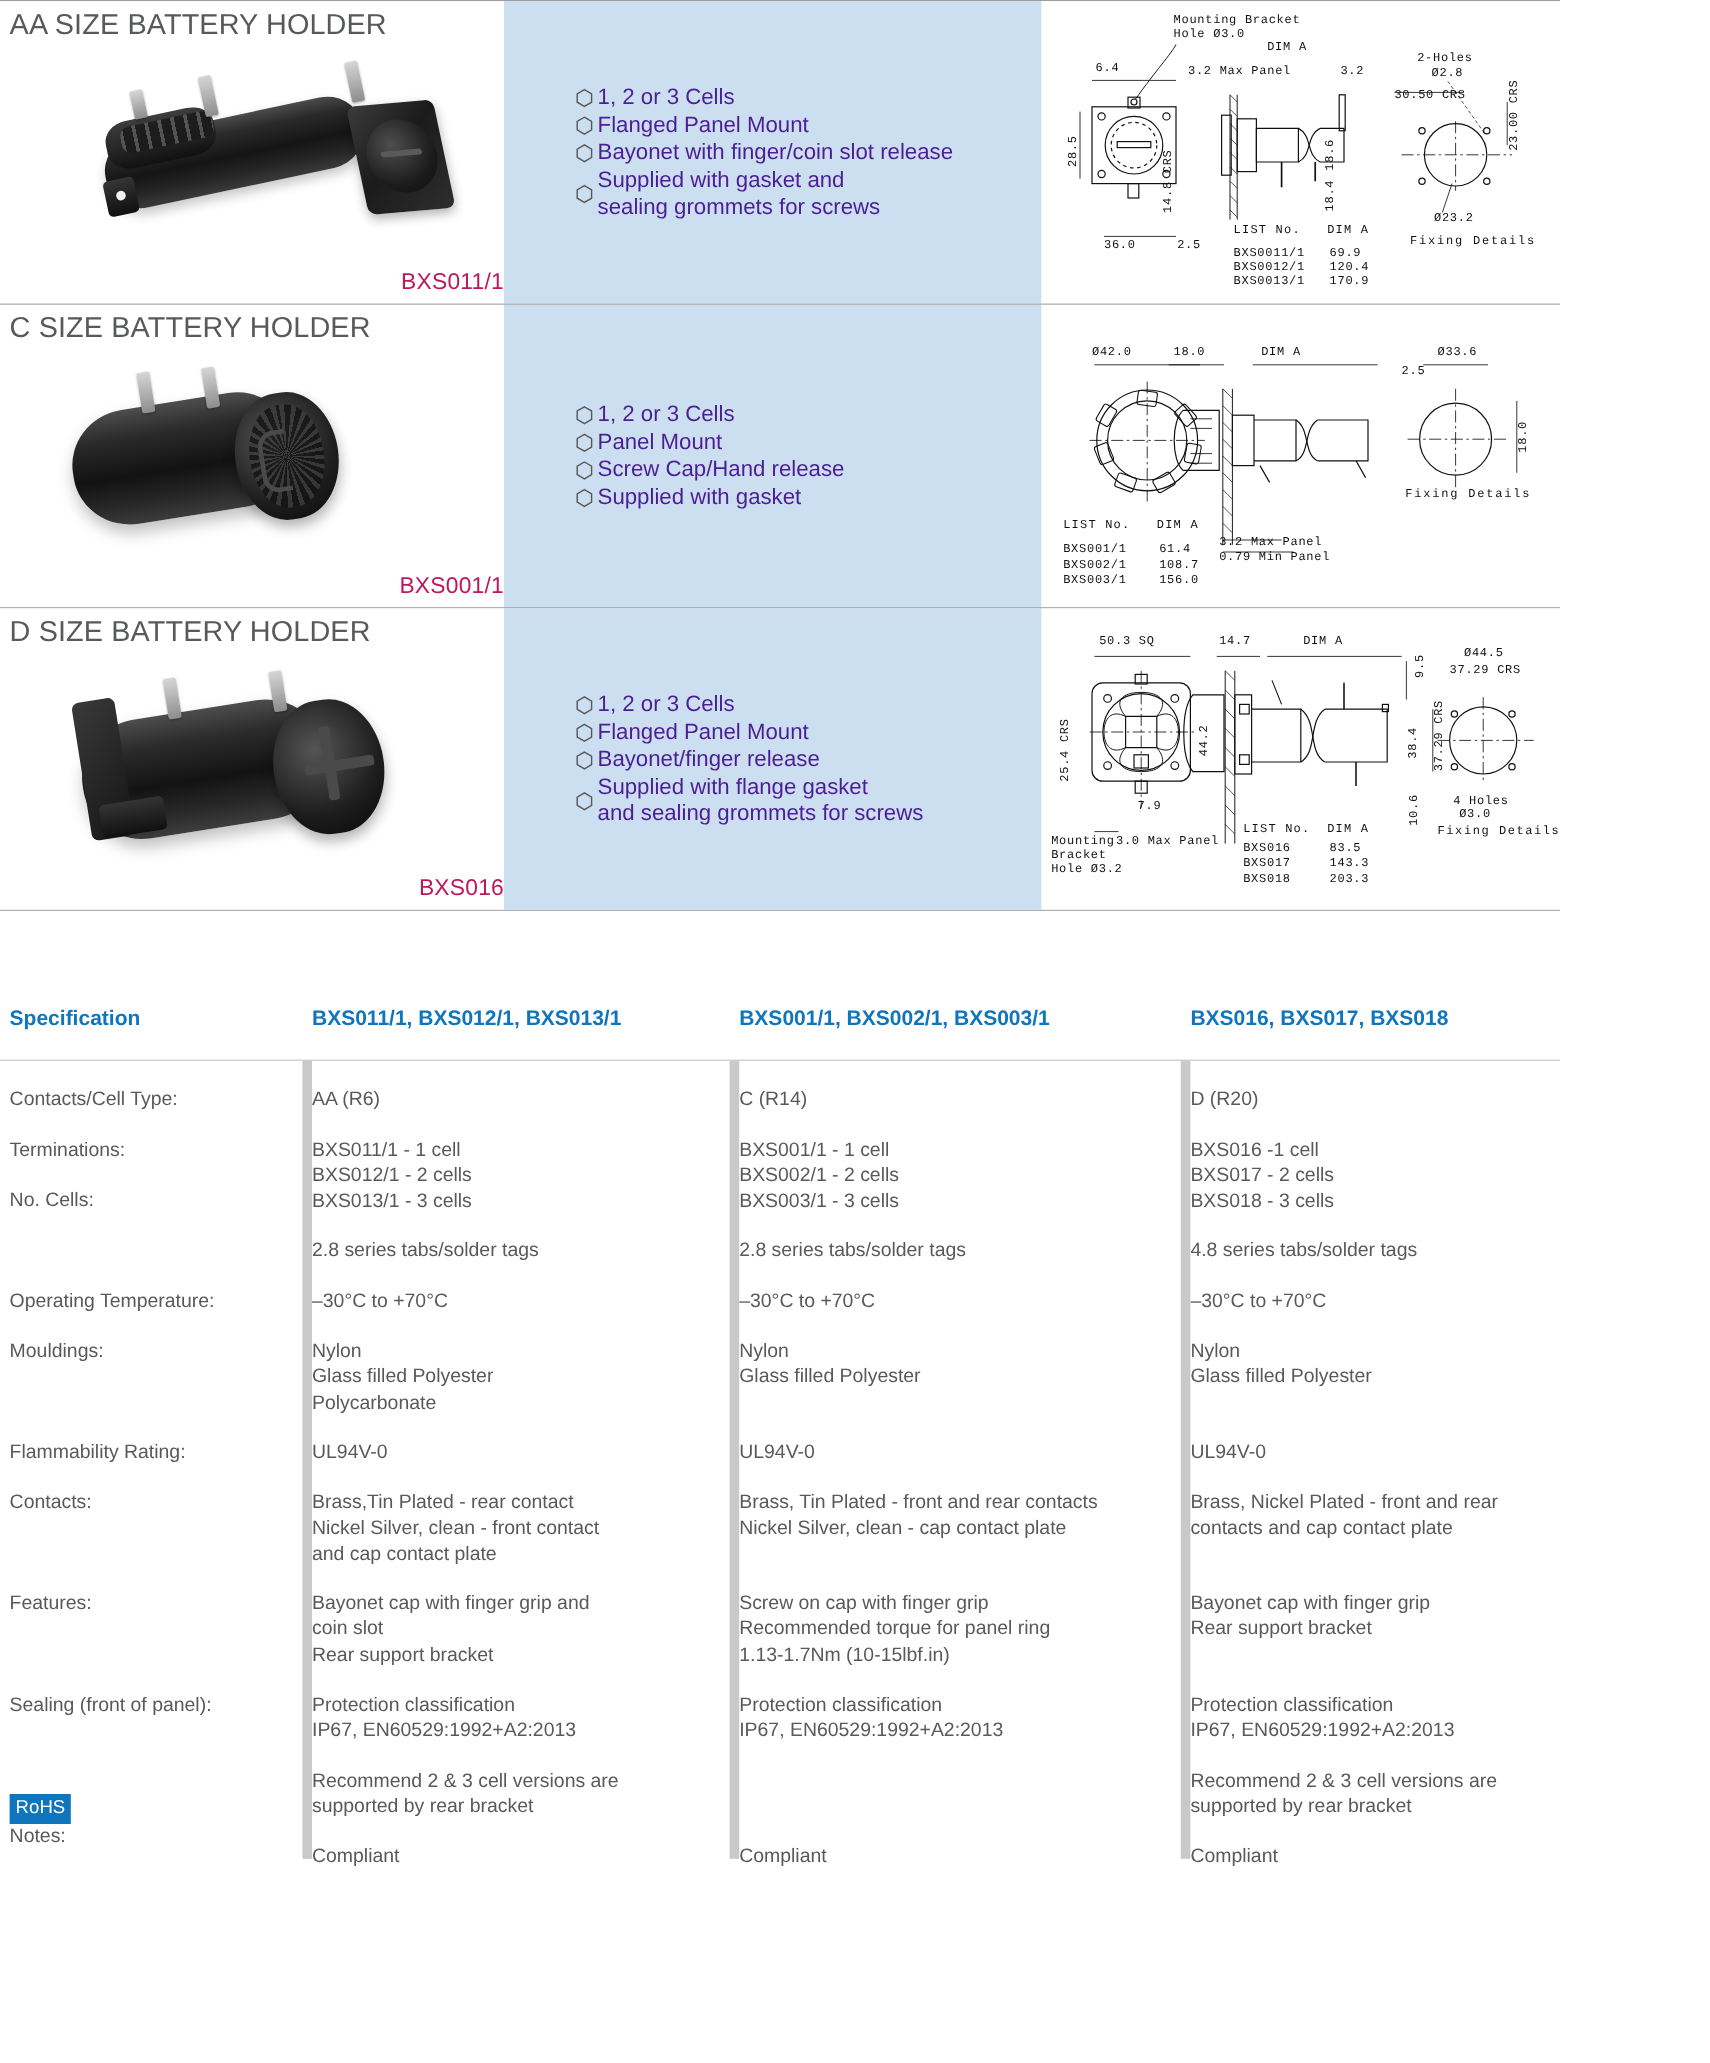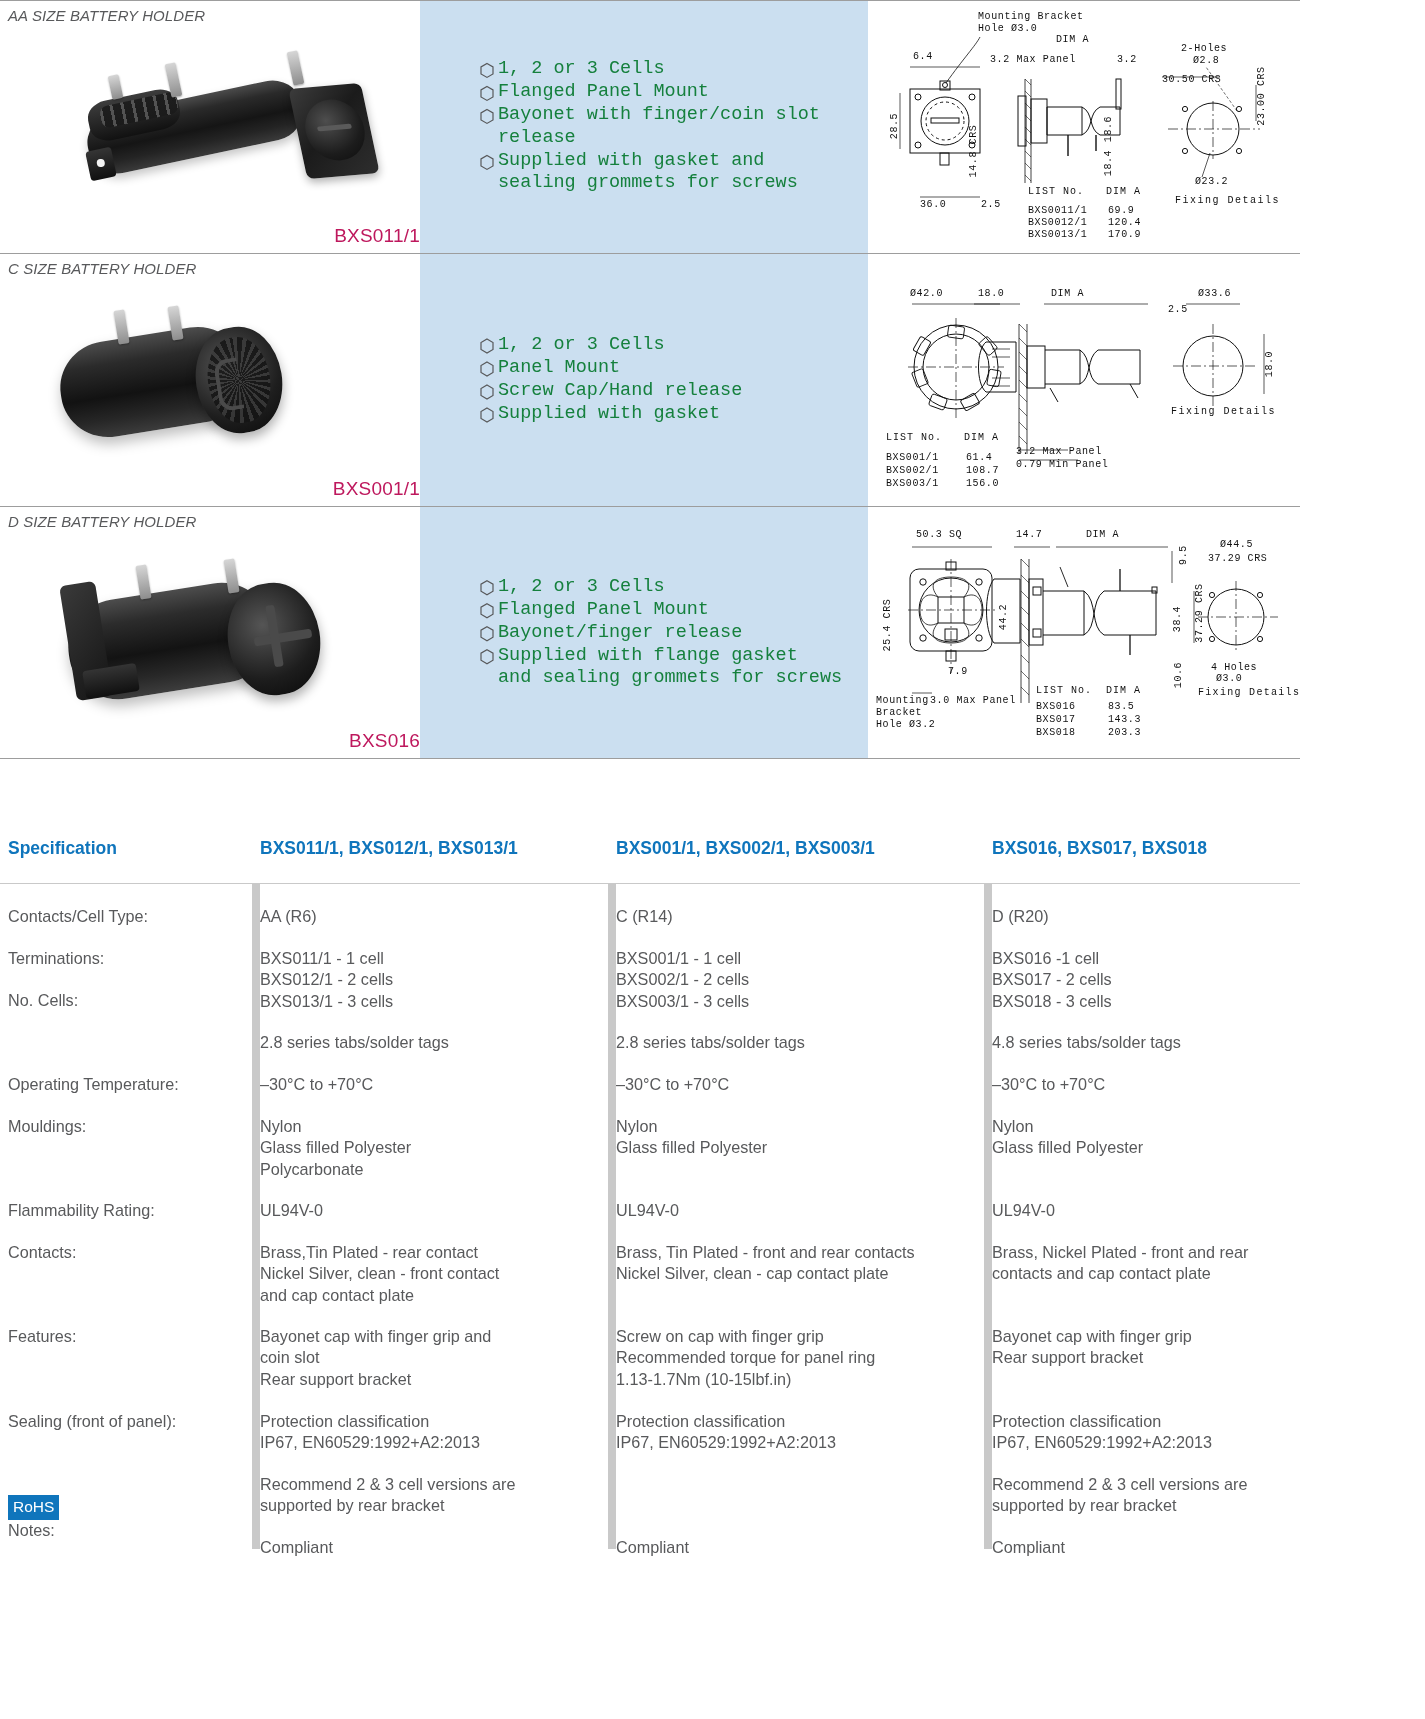--- a/index.html
+++ b/index.html
@@ -32,25 +32,24 @@
 
   .photo-cell {
     position: relative;
     width: 420px;
     flex: 0 0 420px;
     background: #ffffff;
   }
   .product-title {
     position: absolute;
     left: 8px; top: 6px;
-    font-size: 15px;
+    font-size: 24px;
     color: #58595b;
     letter-spacing: 0.1px;
     white-space: nowrap;
-    font-style: italic;
   }
   .part-code {
     position: absolute;
     right: 0; bottom: 6px;
     font-size: 19px;
     color: #be185d;
     letter-spacing: 0.2px;
   }
 
   
@@ -208,26 +207,25 @@
   .features-list {
     position: absolute;
     left: 56px;
     top: 50%;
     transform: translateY(-50%);
     margin: 0; padding: 0;
     list-style: none;
   }
   .features-list li {
     display: flex;
-    align-items: flex-start;
+    align-items: center;
     font-size: 18.5px;
     line-height: 22.8px;
-    color: #15803d;
+    color: #4c1d95;
     margin-bottom: 0;
-    font-family: Liberation Mono, monospace;
   }
   .hexmark {
     flex: 0 0 22px;
     width: 22px; height: 22px;
     margin-top: 1px;
   }
   .feat-text { white-space: pre-line; }
 
   
   .drawing-cell {

